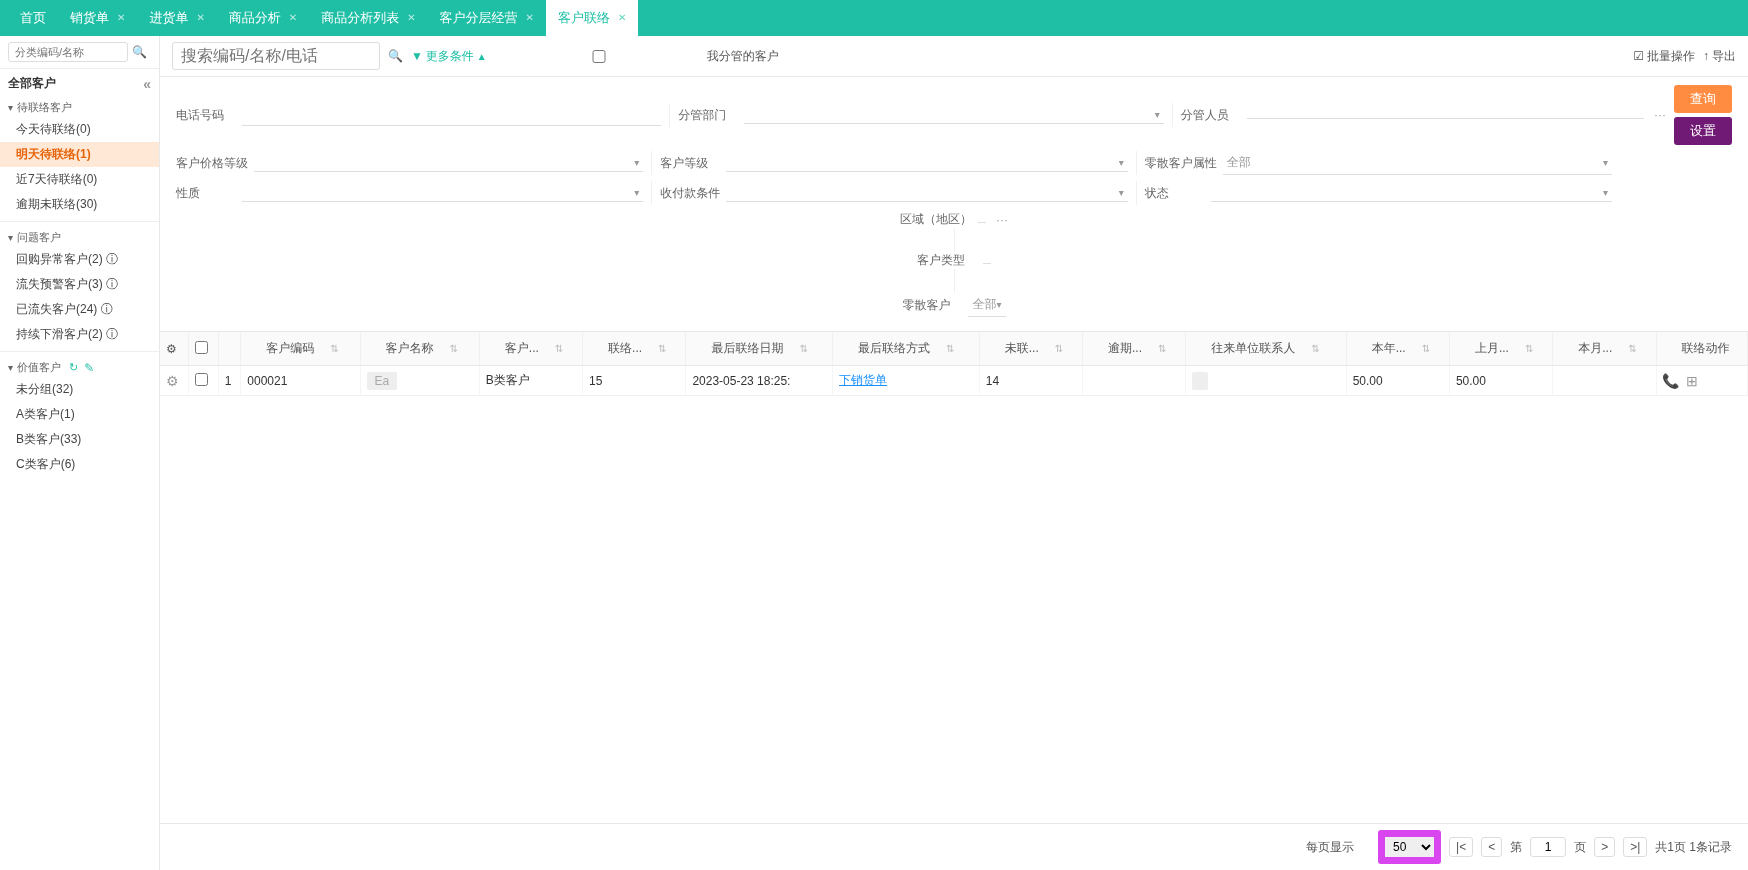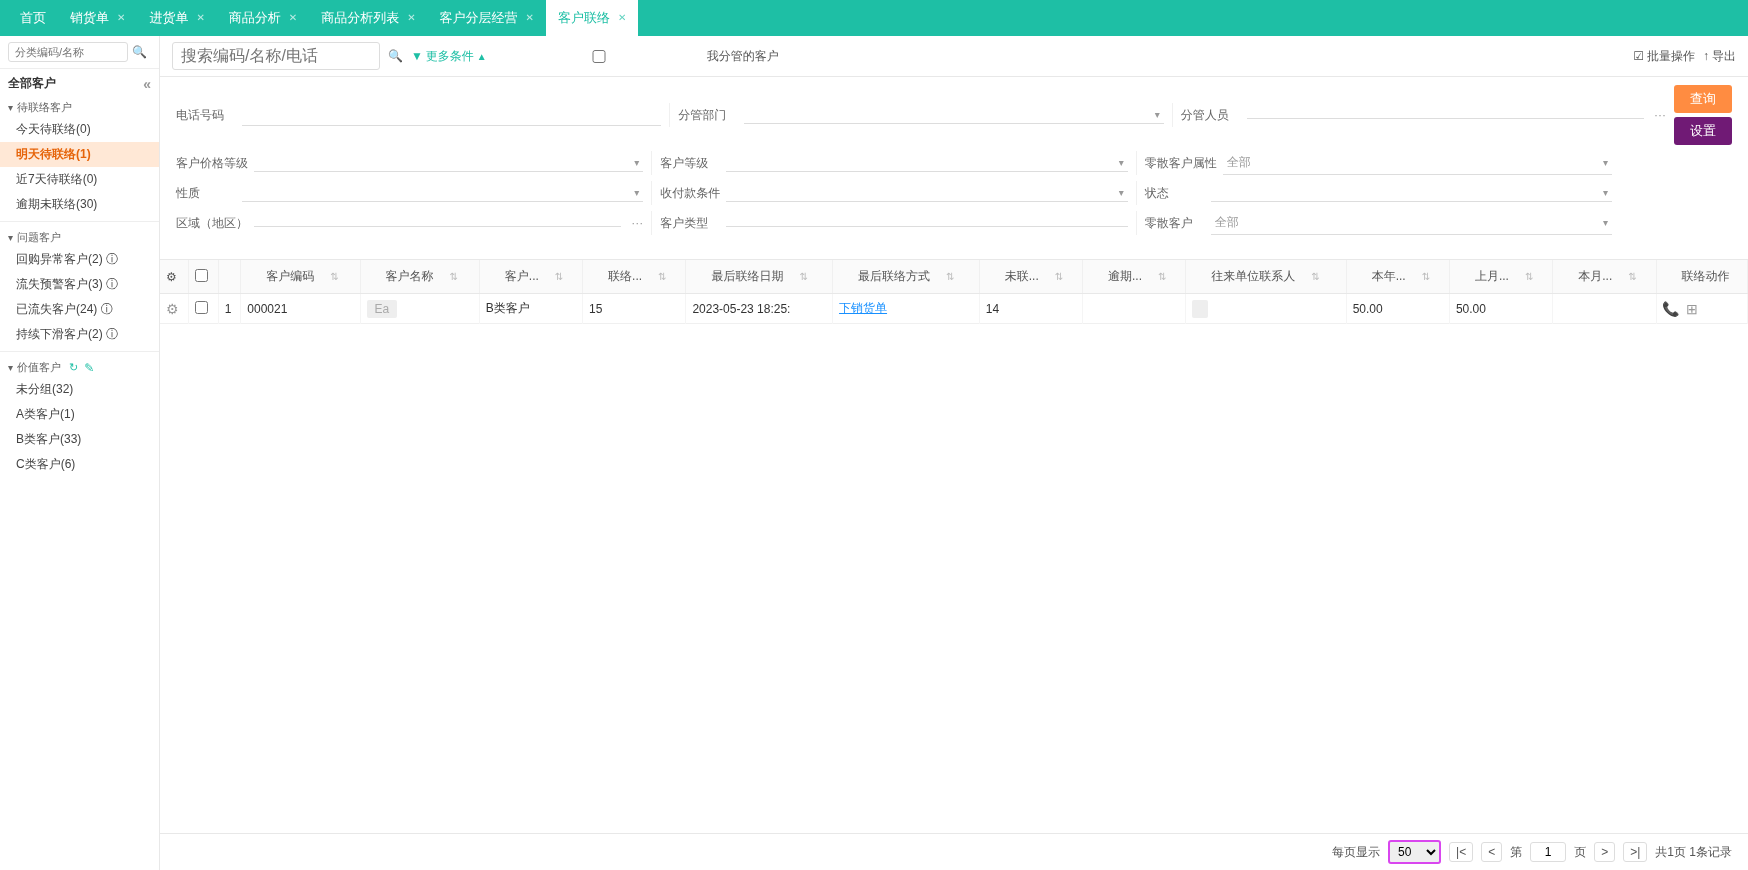--- a/index.html
+++ b/index.html
@@ -171,21 +171,21 @@
       background: #fff;
       border-bottom: 1px solid #e8e8e8;
       padding: 8px 16px;
     }
     .adv-filter-row {
       display: flex;
       align-items: center;
       gap: 0;
       margin-bottom: 6px;
     }
-    .adv-filter-row:last-child { margin-bottom: 16px; }
+    .adv-filter-row:last-child { margin-bottom: 6px; flex-direction: column; }
     .filter-field {
       display: flex;
       align-items: center;
       gap: 6px;
       flex: 1;
       min-width: 0;
     }
     .filter-field label {
       color: #666;
       font-size: 12px;
@@ -298,24 +298,25 @@
       border-top: 1px solid #e8e8e8;
       padding: 6px 16px;
       display: flex;
       align-items: center;
       justify-content: flex-end;
       gap: 8px;
       font-size: 12px;
       color: #555;
     }
     .pagination-bar select {
-      border: 2px solid #d946ef;
+      border: 7px solid #d946ef;
       border-radius: 3px;
       padding: 2px 4px;
       font-size: 12px;
+      margin-left: 16px;
     }
     .page-btn {
       border: 1px solid #ddd;
       background: #fff;
       padding: 2px 6px;
       border-radius: 3px;
       cursor: pointer;
       font-size: 12px;
       color: #555;
     }

